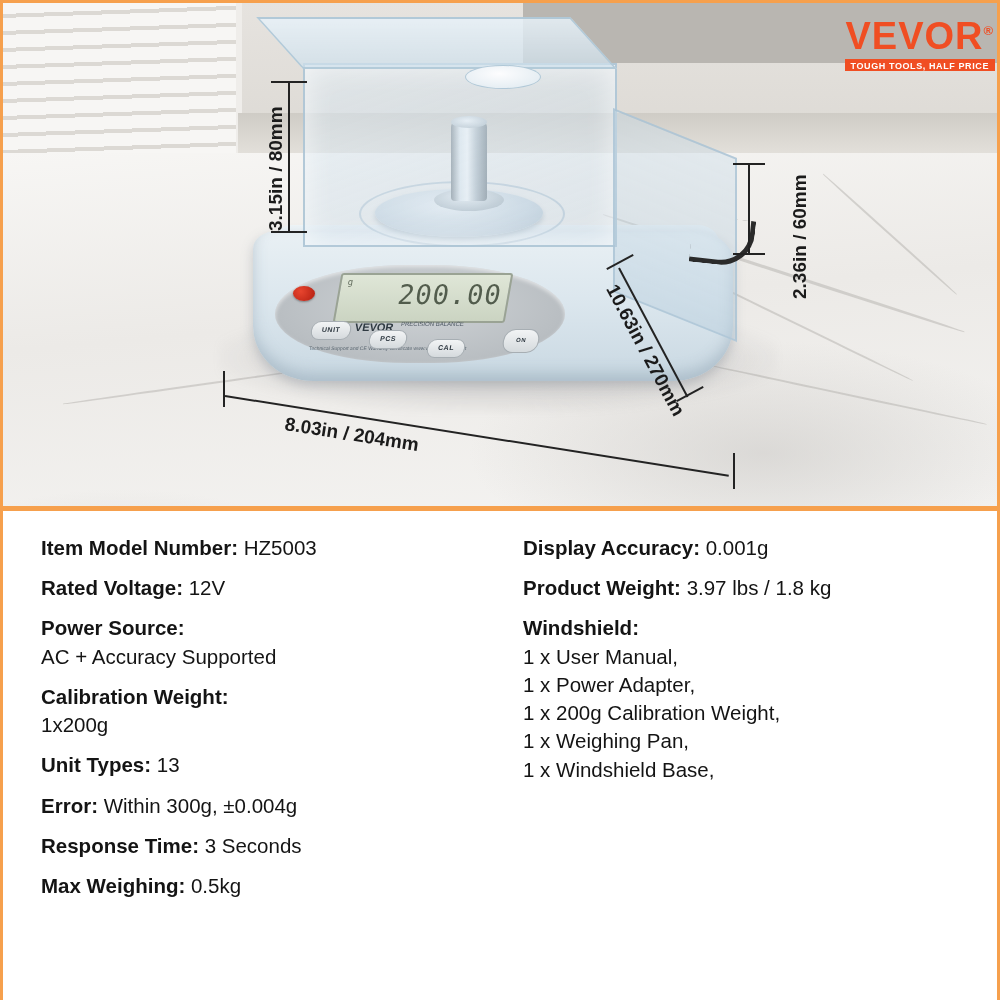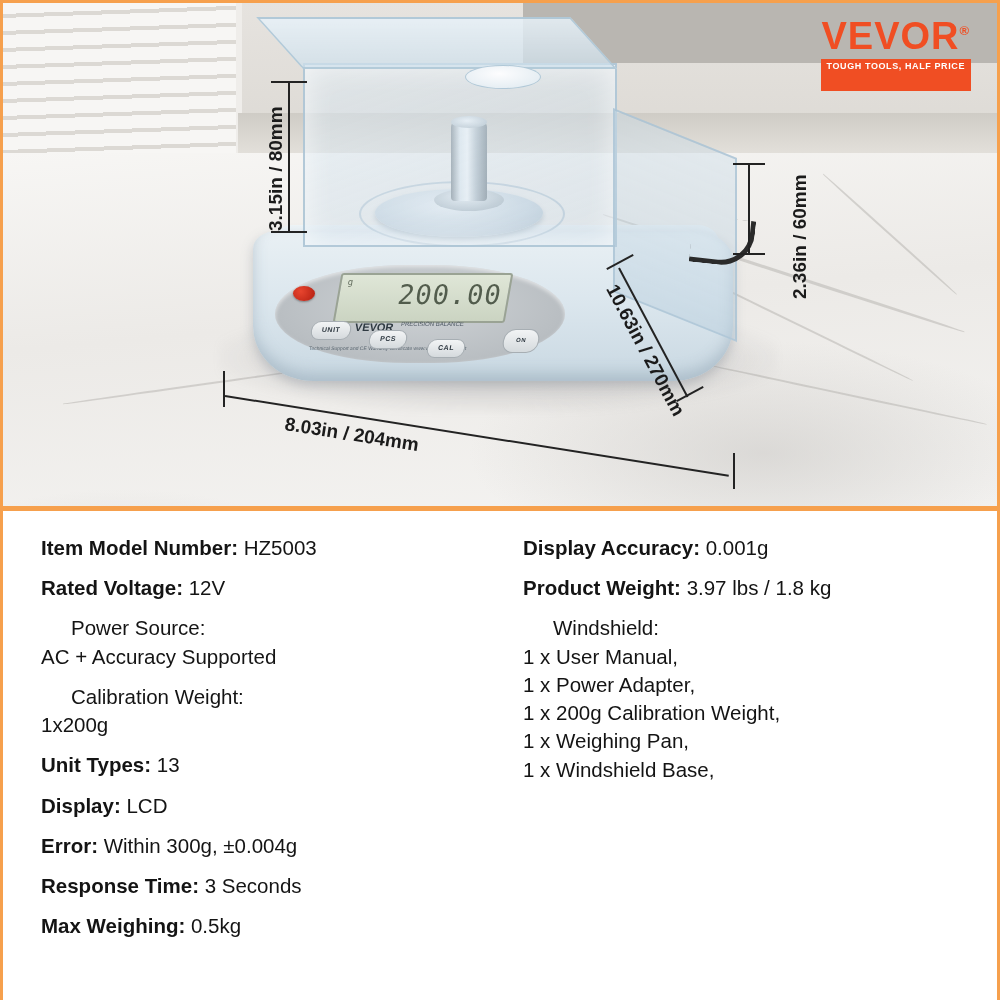--- a/index.html
+++ b/index.html
@@ -282,39 +282,39 @@
     font-family: "Liberation Sans", sans-serif;
     font-weight: bold;
     color: #1b1b1b;
     white-space: nowrap;
   }
   .rot90 { transform: rotate(-90deg); transform-origin: left top; }
 
   
   .logo {
     position: absolute;
-    right: 26px; top: 14px;
+    right: 2px; top: 14px;
     text-align: center;
   }
   .logo-main {
     font-family: "Liberation Sans", sans-serif;
     font-weight: bold;
     font-size: 38px;
     letter-spacing: 1px;
     color: #f04e23;
     line-height: 1;
   }
   .logo-bar {
     margin-top: 4px;
     background: #f04e23;
     color: #fff;
     font-size: 9px;
     font-weight: bold;
     letter-spacing: .6px;
-    padding: 2px 6px 20px 6px;
+    padding: 2px 6px 0 6px;
   }
   .logo-r {
     font-size: 13px;
     vertical-align: super;
   }
 
   
   #specs {
     position: absolute;
     left: 0; top: 503px;
@@ -333,21 +333,21 @@
   .spec {
     margin-bottom: 14px;
     font-size: 20.5px;
     color: #141414;
     line-height: 1.28;
   }
   .spec .k {
     font-weight: bold;
   }
   .spec .v { font-weight: normal; }
-  .spec-block .k { display: block; font-weight: normal; margin-left: 30px; }
+  .spec-block .k { display: block; font-weight: bold; }
   .spec-block .v { display: block; font-weight: normal; margin-top: 2px;}
   .acc-list div { margin-top: 2px; }
 </style>
 </head>
 <body>
 
 <div id="page">
 
   <div id="photo">
 
@@ -438,24 +438,20 @@
       </div>
       <div class="spec spec-block">
         <span class="k">Calibration Weight:</span>
         <span class="v">1x200g</span>
       </div>
       <div class="spec">
         <span class="k">Unit Types:</span>
         <span class="v">13</span>
       </div>
       <div class="spec">
-        <span class="k">Display:</span>
-        <span class="v">LCD</span>
-      </div>
-      <div class="spec">
         <span class="k">Error:</span>
         <span class="v">Within 300g, ±0.004g</span>
       </div>
       <div class="spec">
         <span class="k">Response Time:</span>
         <span class="v">3 Seconds</span>
       </div>
       <div class="spec">
         <span class="k">Max Weighing:</span>
         <span class="v">0.5kg</span>

